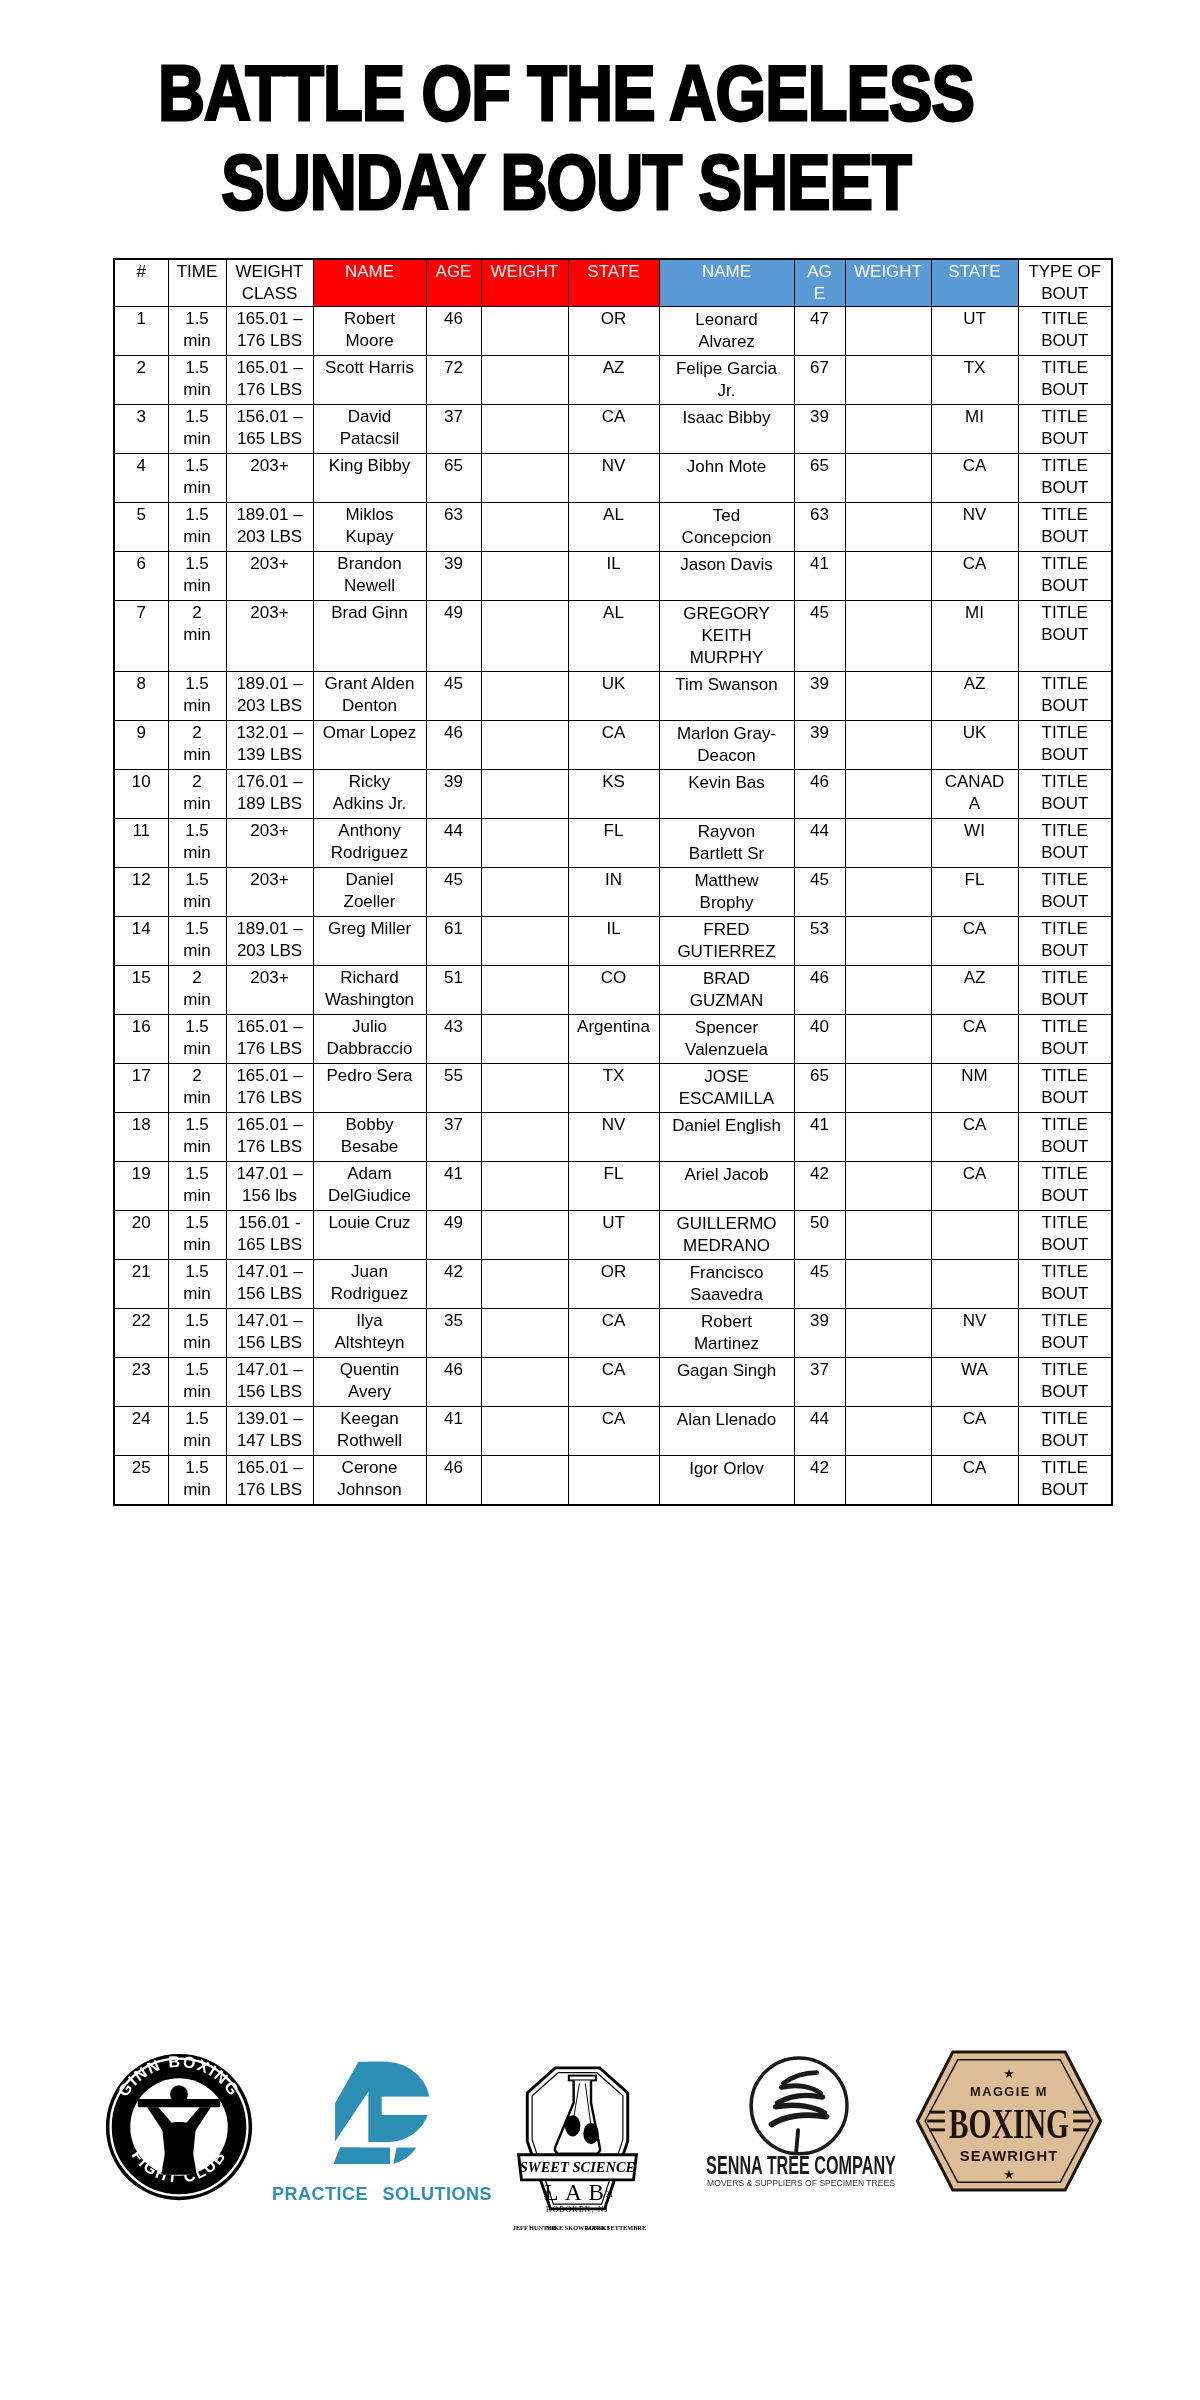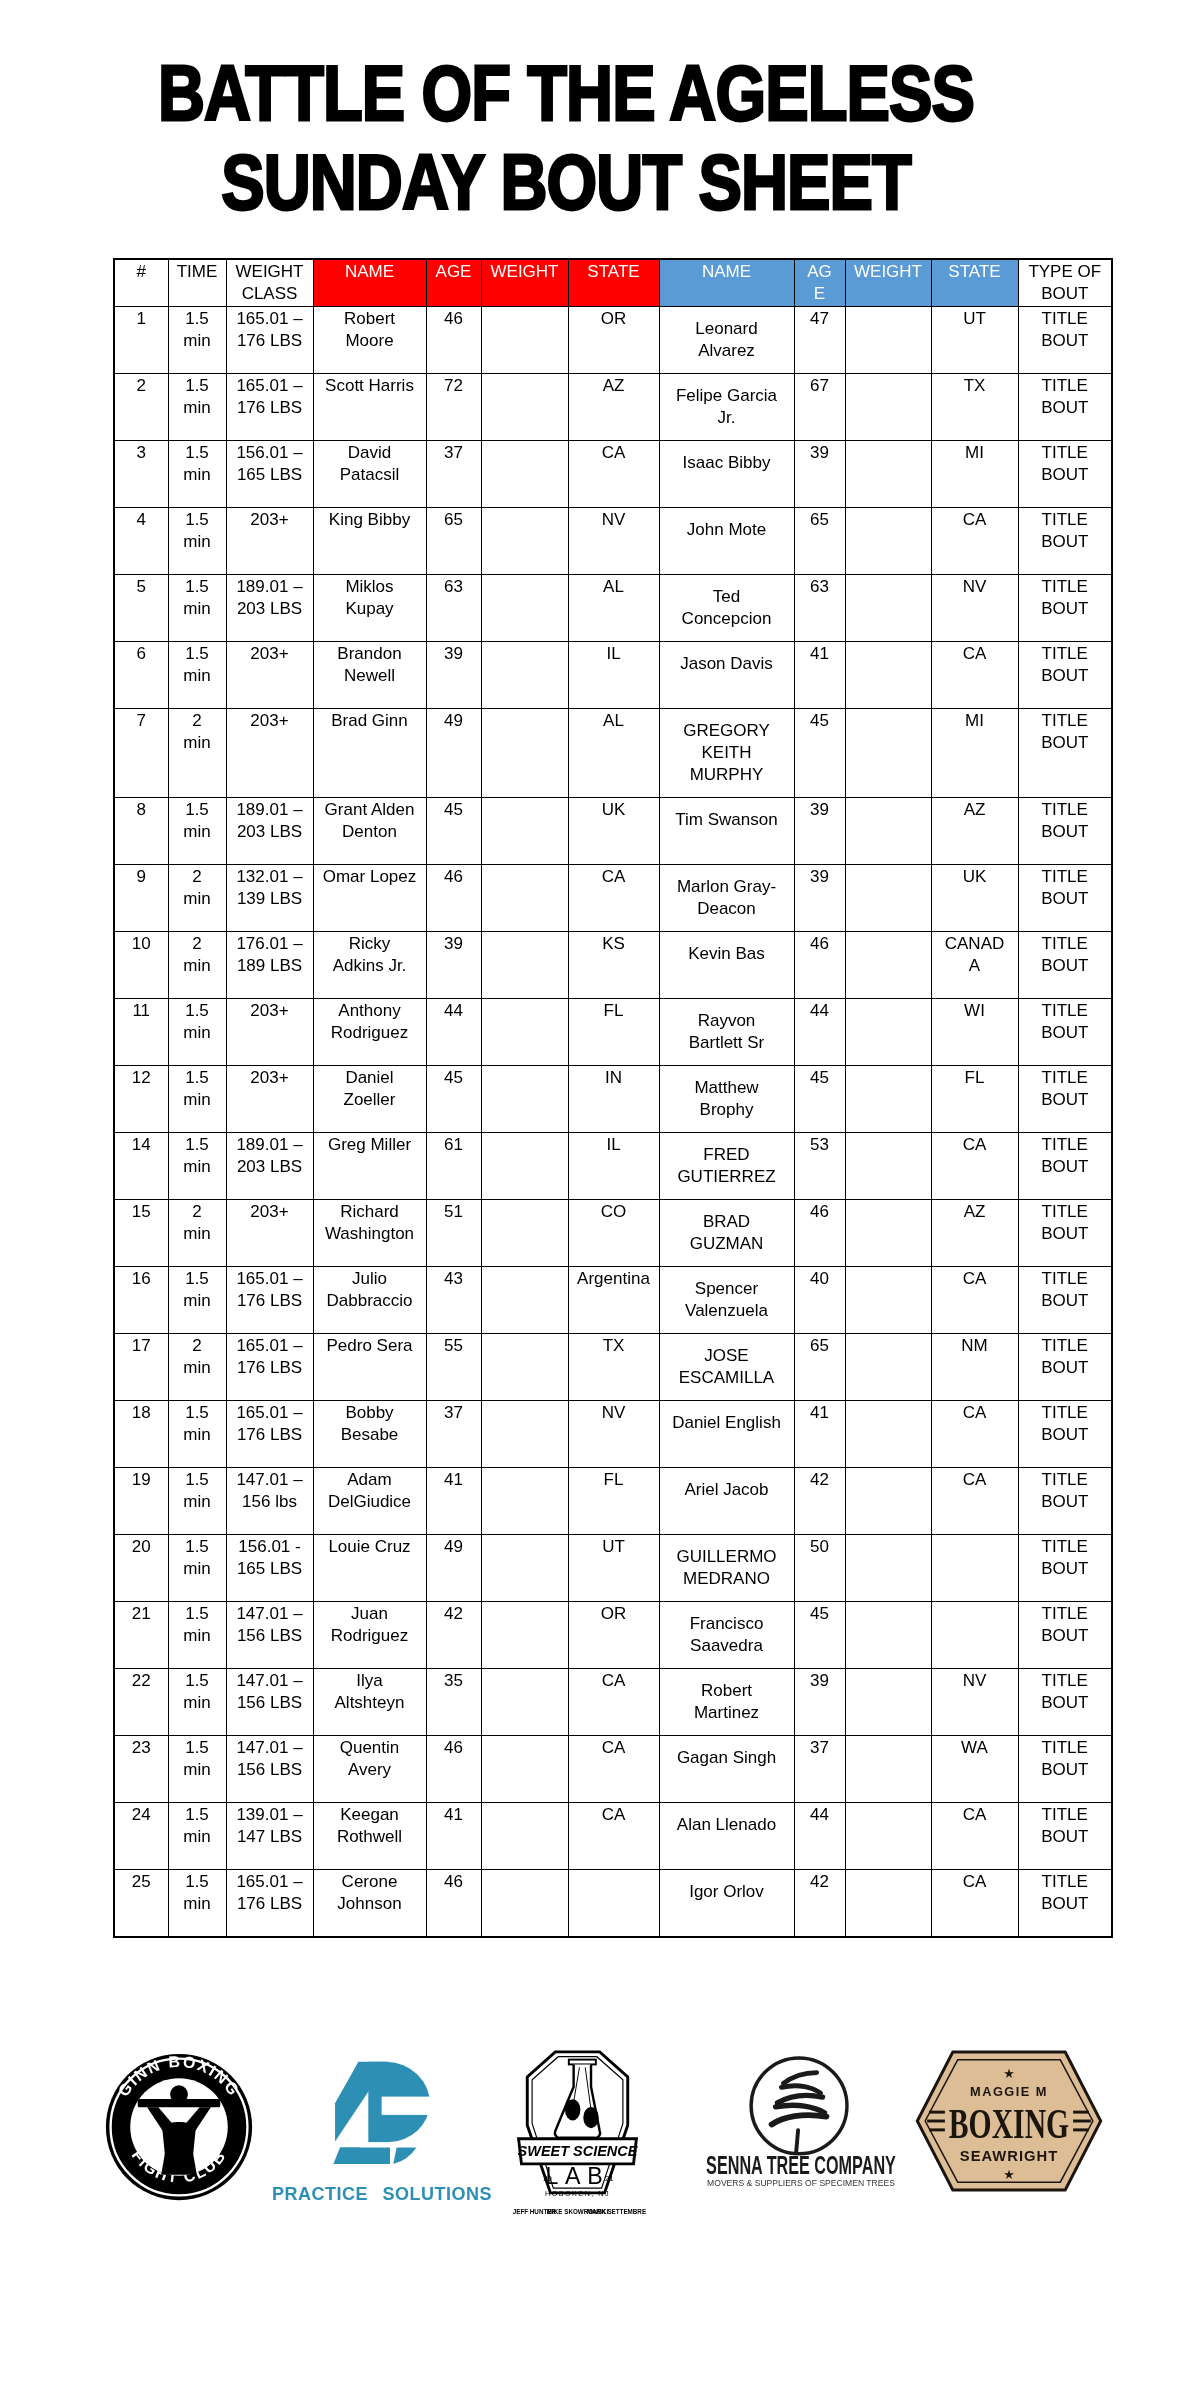--- a/index.html
+++ b/index.html
@@ -19,21 +19,21 @@
   .bout-table-wrap { position:absolute; left:113px; top:258px; }
   table.bout {
     border-collapse:collapse; table-layout:fixed; width:998px;
     border:2px solid #000; font-size:17px; line-height:22px;
   }
   table.bout th, table.bout td {
     border:1.5px solid #000; vertical-align:top; text-align:center;
     padding:1px 8px; height:44px; font-weight:normal; overflow:hidden;
     word-wrap:break-word;
   }
-  table.bout td.cell-blue-name { padding:11px 11px; }
+  table.bout td.cell-blue-name { padding:2px 11px; }
   th.th-red  { background:#FF0000; color:#fff; }
   th.th-blue { background:#5B9BD5; color:#fff; }
   
   .sponsors { position:absolute; left:0; top:2040px; width:1200px; height:220px; }
   .logo { position:absolute; }
   .practice-text {
     text-align:center; font-weight:bold; font-size:18px; letter-spacing:0.5px;
     word-spacing:9px; color:#2E8FB5; margin-top:16px; white-space:nowrap;
   }
 </style>
@@ -455,21 +455,21 @@
           <path d="M 70,2 L 92,2 A 54,50 0 0 1 144,52 A 52,48 0 0 1 94,99 L 70,99 Z"></path>
           <polygon points="36,105 96,105 96,125 28,125"></polygon>
           <path d="M 104,105 L 128,105 A 46,46 0 0 1 100,125 Z"></path>
         </g>
         <rect x="86" y="44" width="64" height="22" fill="#fff"></rect>
         <rect x="60" y="99" width="90" height="6" fill="#fff"></rect>
       </svg>
       <div class="practice-text">PRACTICE SOLUTIONS</div>
     </div>
 
-    <div class="logo" style="left:505px; top:8px;">
+    <div class="logo" style="left:505px; top:24px;font-family:Liberation Serif, serif;">
       <svg width="145" height="170" viewBox="0 0 150 176">
         <path d="M 52,4 L 98,4 L 127,30 L 127,80 L 103,150 L 47,150 L 23,80 L 23,30 Z" fill="#fff" stroke="#000" stroke-width="3"></path>
         <path d="M 55,9 L 95,9 L 122,33 L 122,78 L 100,145 L 50,145 L 28,78 L 28,33 Z" fill="none" stroke="#000" stroke-width="1.2"></path>
         <g>
           <rect x="66" y="12" width="28" height="5" fill="#fff" stroke="#000" stroke-width="2"></rect>
           <path d="M 71,17 L 71,40 L 52,86 A 5,5 0 0 0 57,93 L 93,93 A 5,5 0 0 0 98,86 L 89,40 L 89,17" fill="#fff" stroke="#000" stroke-width="2.5"></path>
           <line x1="77" y1="20" x2="71" y2="56" stroke="#000" stroke-width="1"></line>
           <line x1="83" y1="20" x2="89" y2="64" stroke="#000" stroke-width="1"></line>
           <ellipse cx="70" cy="64" rx="8" ry="11" fill="#000"></ellipse>
           <ellipse cx="89" cy="72" rx="8" ry="11" fill="#000"></ellipse>

